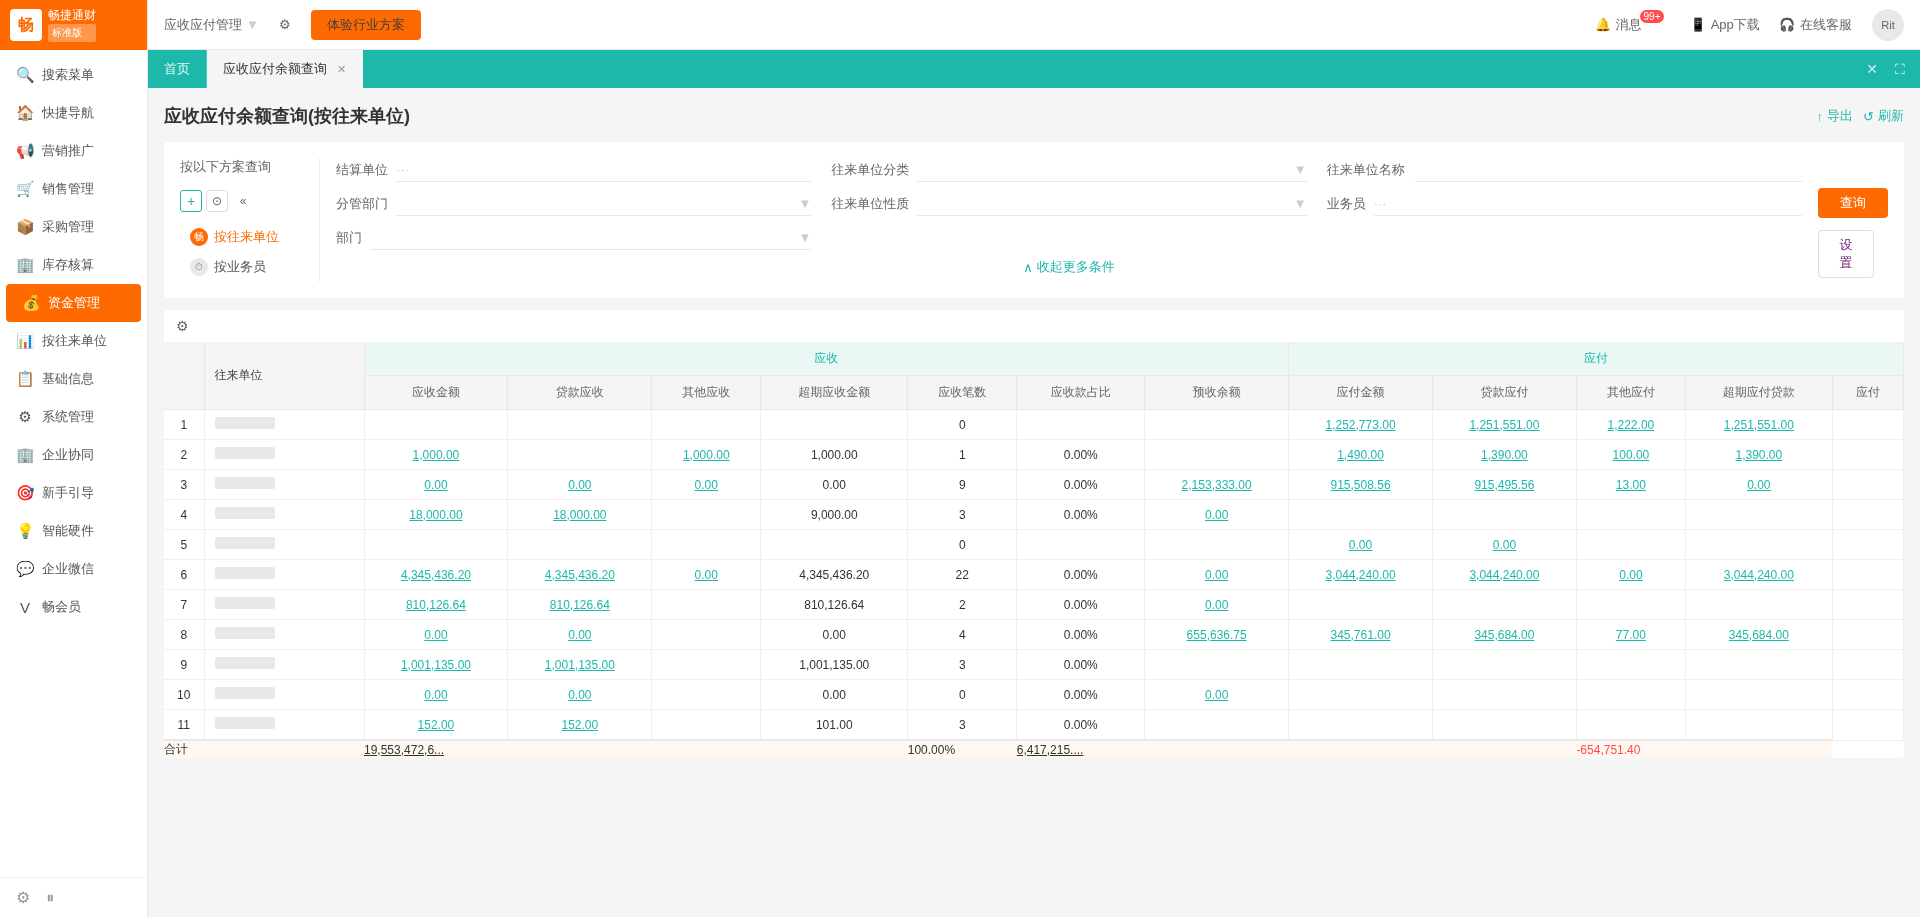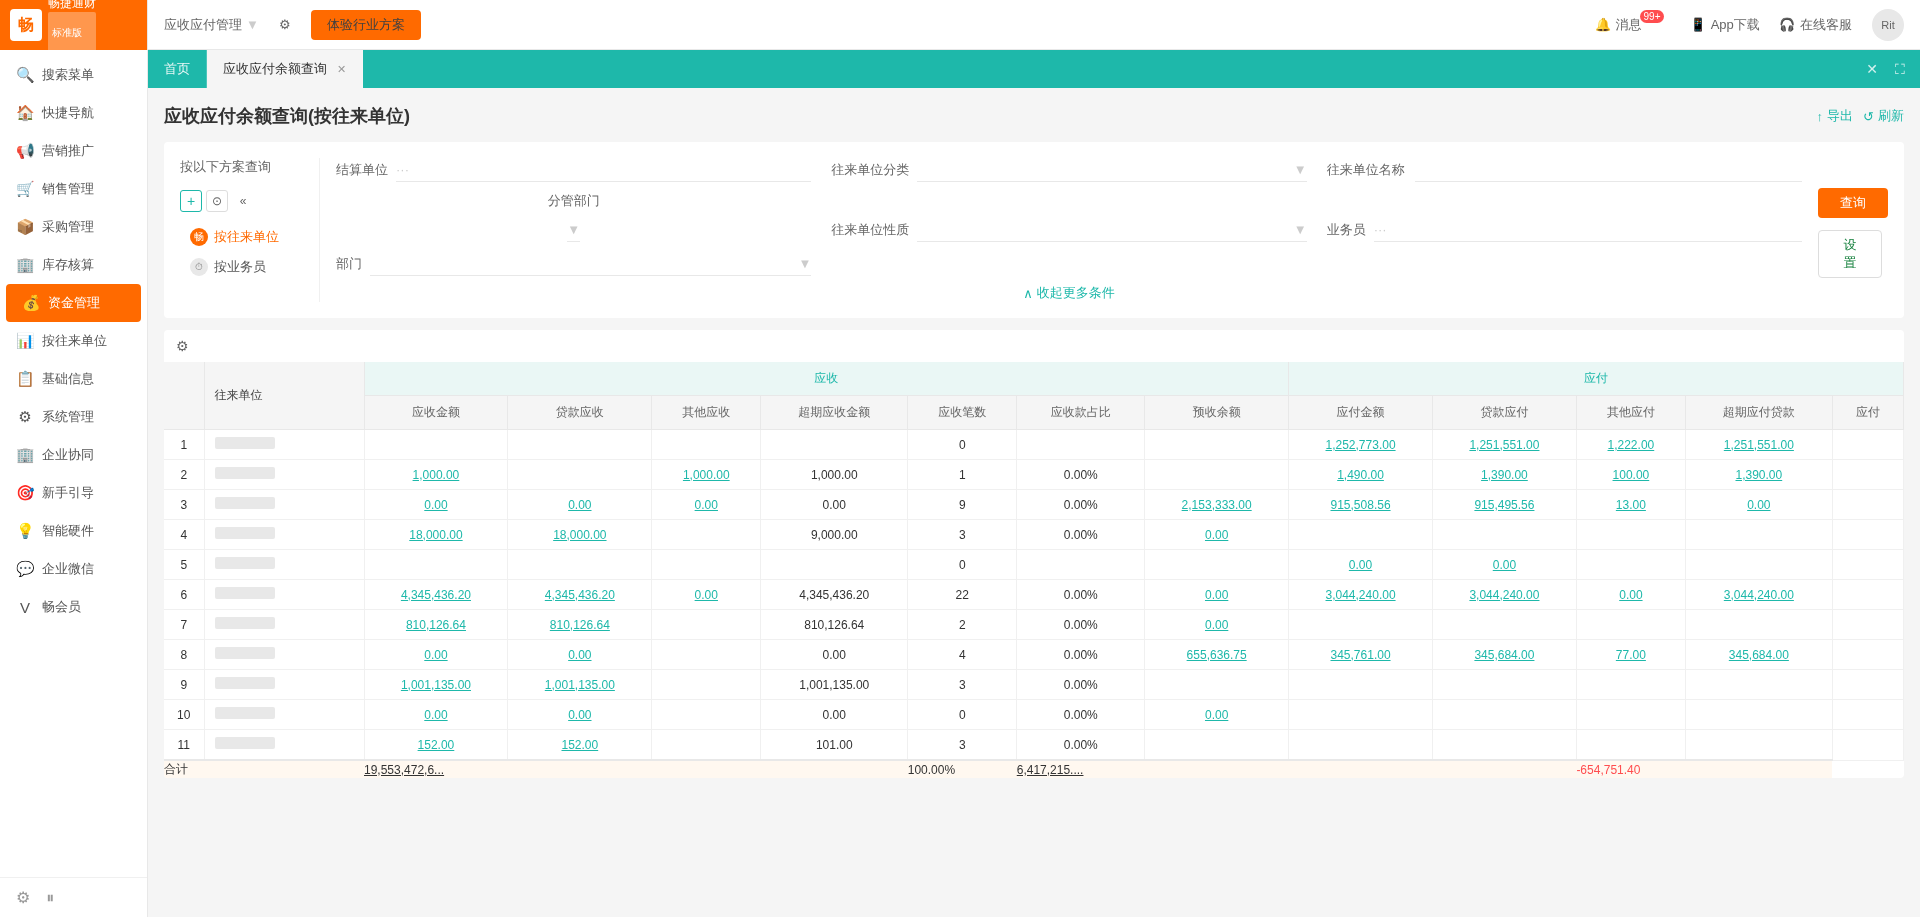--- a/index.html
+++ b/index.html
@@ -9,21 +9,21 @@
     .sidebar {
       position: fixed; left: 0; top: 0; width: 148px; height: 100%; background: #fff;
       border-right: 1px solid #e8e8e8; display: flex; flex-direction: column; z-index: 100;
     }
     .sidebar-logo {
       background: #ff6a00; height: 50px; display: flex; align-items: center; padding: 0 10px; gap: 6px;
     }
     .sidebar-logo-icon { width: 32px; height: 32px; background: #fff; border-radius: 4px; display: flex; align-items: center; justify-content: center; }
     .sidebar-logo-icon span { color: #ff6a00; font-weight: bold; font-size: 16px; }
     .sidebar-logo-text { color: #fff; font-size: 12px; line-height: 1.3; }
-    .sidebar-logo-badge { color: #fff; font-size: 10px; background: rgba(255,255,255,0.3); padding: 14px 4px; border-radius: 2px; }
+    .sidebar-logo-badge { color: #fff; font-size: 10px; background: rgba(255,255,255,0.3); padding: 2px 4px; border-radius: 2px; }
 
     .sidebar-menu { flex: 1; overflow-y: auto; padding: 6px 0; }
     .sidebar-item {
       display: flex; align-items: center; padding: 10px 16px; cursor: pointer; gap: 8px;
       color: #555; transition: background 0.2s;
     }
     .sidebar-item.active { background: #ff6a00; color: #fff; border-radius: 4px; margin: 0 6px; }
     .sidebar-item-icon { font-size: 15px; width: 18px; text-align: center; }
     .sidebar-item-label { font-size: 13px; }
 
@@ -99,22 +99,22 @@
     .filter-option-icon { width: 18px; height: 18px; border-radius: 50%; display: flex; align-items: center; justify-content: center; font-size: 11px; }
     .filter-option.active .filter-option-icon { background: #ff6a00; color: #fff; }
     .filter-collapse-row { display: flex; align-items: center; justify-content: center; gap: 4px; color: #1eb8aa; font-size: 13px; cursor: pointer; padding: 8px 0 0; }
 
     
     .query-btn {
       background: #ff6a00; color: #fff; border: none; padding: 6px 20px;
       border-radius: 4px; cursor: pointer; font-size: 13px; display: block; width: 70px; text-align: center; margin-bottom: 6px;
     }
     .setting-btn {
-      background: #fff; color: #15803d; border: 1px solid #ddd; padding: 5px 20px;
-      border-radius: 4px; cursor: pointer; font-size: 13px; display: block; width: 64px; text-align: center;
+      background: #fff; color: #701a75; border: 1px solid #ddd; padding: 5px 20px;
+      border-radius: 4px; cursor: pointer; font-size: 13px; display: block; width: 56px; text-align: center;
     }
 
     
     .table-container { background: #fff; border-radius: 4px; overflow: hidden; }
     .table-toolbar { padding: 8px 12px; display: flex; align-items: center; }
     .table-gear { color: #666; cursor: pointer; font-size: 14px; }
 
     table { width: 100%; border-collapse: collapse; font-size: 12px; }
     thead tr th {
       background: #f5f5f5; padding: 8px 10px; text-align: center;
@@ -322,21 +322,21 @@
               </div>
             </div>
             <div style="display:flex;align-items:center;gap:10px;position:relative;">
               <span style="font-size:13px;color:#666;white-space:nowrap;">往来单位名称</span>
               <div style="flex:1;border-bottom:1px solid #e8e8e8;padding:4px 0;">
                 <input type="text" style="border: none; outline: none; width: 100%; font-size: 13px;">
               </div>
 
             </div>
 
-            <div style="display:flex;align-items:center;gap:8px;flex-direction:column;">
+            <div style="display:flex;align-items:center;gap:8px;">
               <span style="font-size:13px;color:#666;white-space:nowrap;">分管部门</span>
               <div style="flex:1;border-bottom:1px solid #e8e8e8;padding:4px 0;display:flex;align-items:center;justify-content:space-between;">
                 <span style="color:#333;font-size:13px;"></span>
                 <span style="color:#ccc;">▼</span>
               </div>
             </div>
             <div style="display:flex;align-items:center;gap:8px;">
               <span style="font-size:13px;color:#666;white-space:nowrap;">往来单位性质</span>
               <div style="flex:1;border-bottom:1px solid #e8e8e8;padding:4px 0;display:flex;align-items:center;justify-content:space-between;">
                 <span style="color:#333;font-size:13px;"></span>

